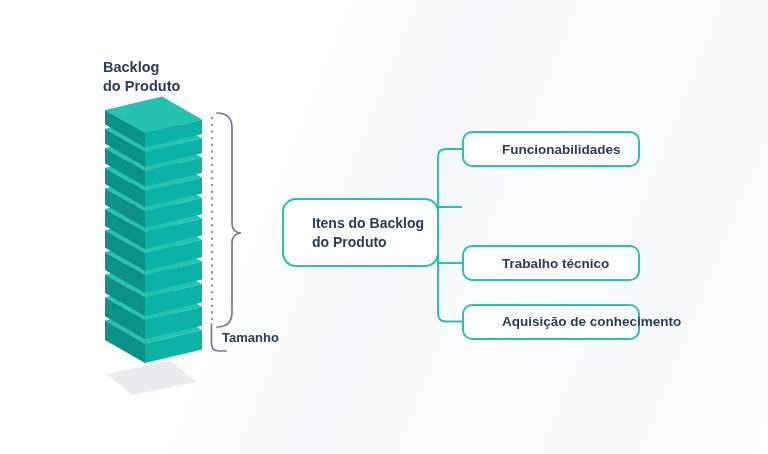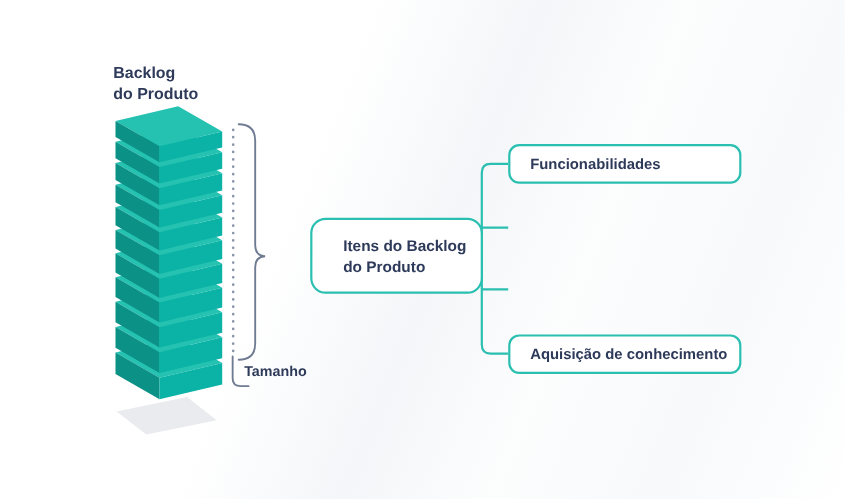--- a/index.html
+++ b/index.html
@@ -23,23 +23,23 @@
   }
   .center-node{
     position:absolute;left:255px;top:198px;width:157px;height:69px;box-sizing:border-box;
     background:var(--node-bg);border:2px solid var(--accent);border-radius:14px;
     display:flex;align-items:center;margin-left:27px;
   }
   .center-node .node-text{
     padding-left:28px;color:var(--text);font-size:14px;font-weight:bold;line-height:19px;
   }
   .item-node{
-    position:absolute;left:462px;width:212px;height:36px;box-sizing:border-box;
+    position:absolute;left:462px;width:178px;height:36px;box-sizing:border-box;
     background:var(--node-bg);border:2px solid var(--accent);border-radius:10px;
-    display:flex;align-items:center;
+    display:flex;align-items:center;padding-left:20px;
   }
   .item-node span{
     padding-left:18px;color:var(--text);font-size:13.5px;font-weight:bold;white-space:nowrap;
   }
 </style>
 </head>
 <body>
 
 <div class="canvas">
 
@@ -99,17 +99,20 @@
   <div class="center-node">
     <div class="node-text">
       <div>Itens do Backlog</div>
       <div>do Produto</div>
     </div>
   </div>
 
   <div class="item-node" style="top:131px">
     <span>Funcionabilidades</span>
   </div>
+  <div class="item-node" style="top:245px">
+    <span>Trabalho técnico</span>
+  </div>
   <div class="item-node" style="top:303.5px">
     <span>Aquisição de conhecimento</span>
   </div>
 
 </div>
 
 </body></html>

